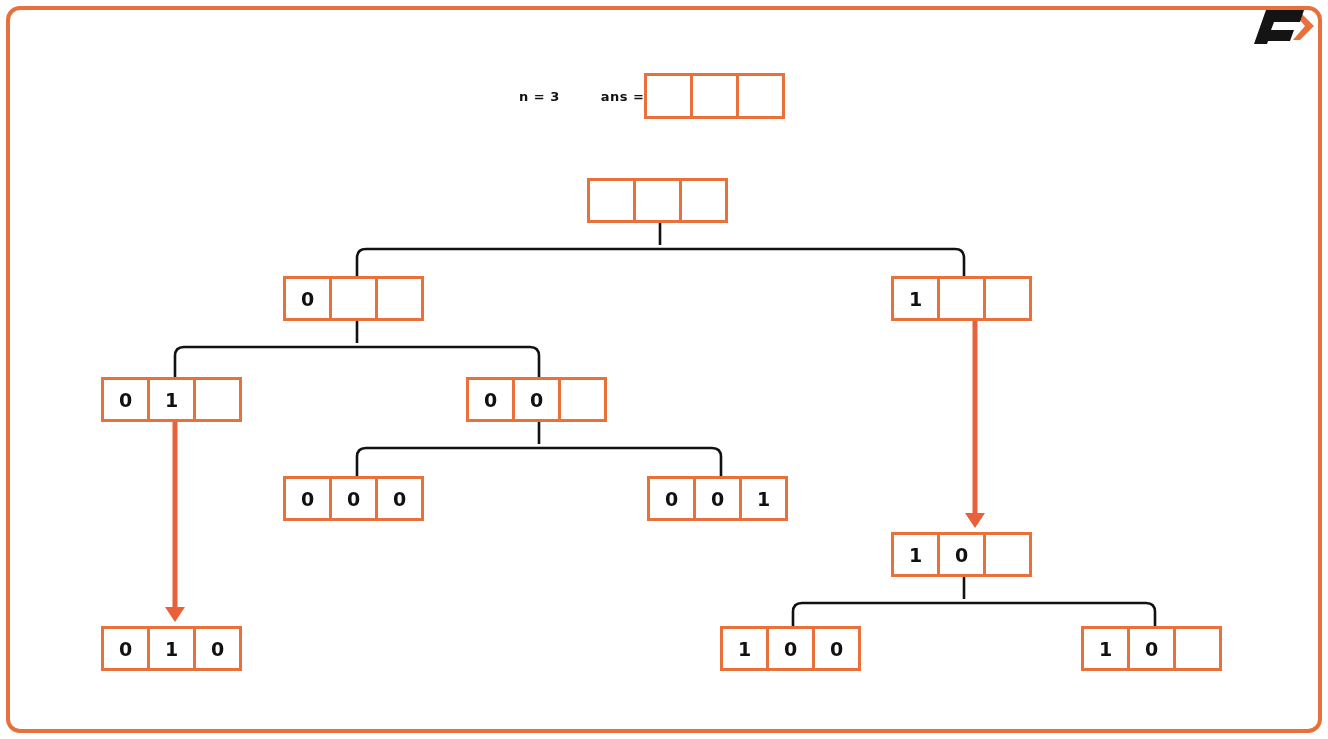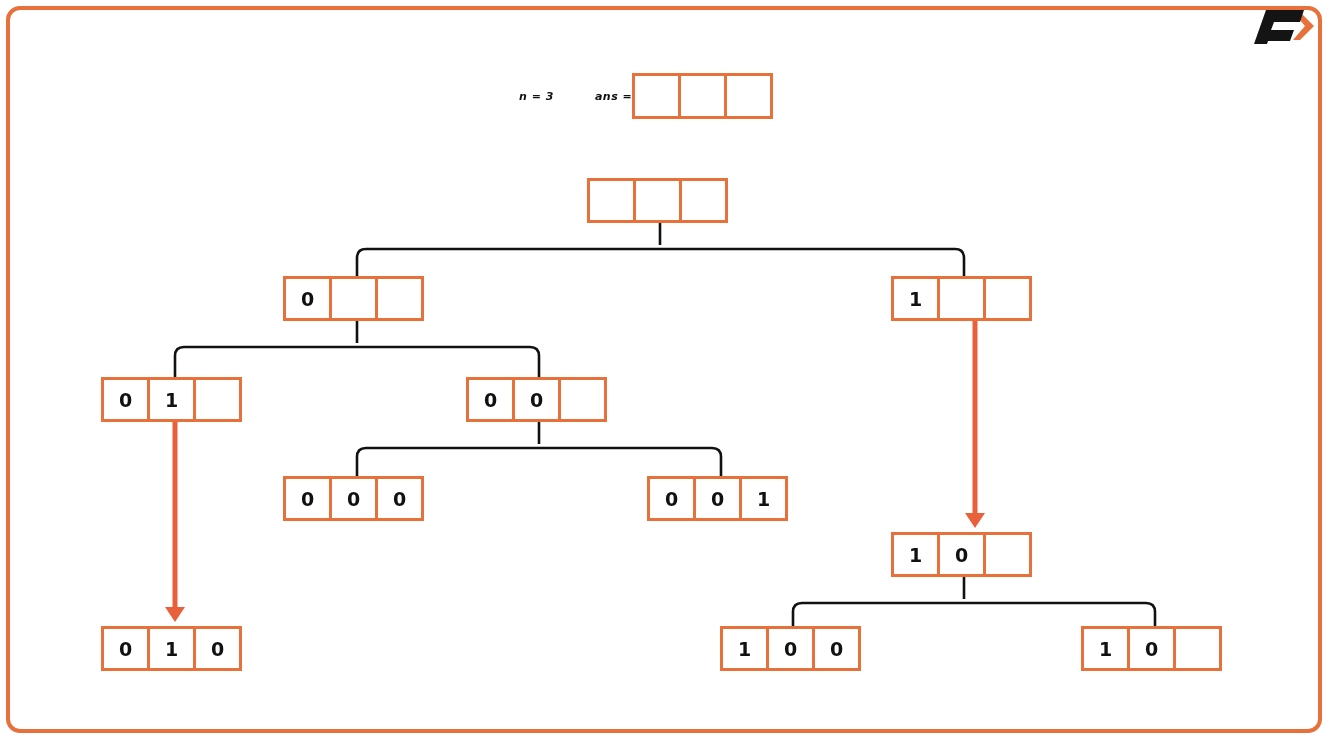--- a/index.html
+++ b/index.html
@@ -42,26 +42,25 @@
     width: 1328px;
     height: 739px;
   }
   .hdr {
     position: absolute;
     display: flex;
     align-items: center;
     gap: 0px;
   }
   .hdr-label {
-    font-size: 11px;
+    font-size: 13px;
     font-weight: bold;
     color: #111111;
     letter-spacing: 0.5px;
     white-space: nowrap;
-    font-style: italic;
   }
   .node {
     position: absolute;
     display: flex;
     box-sizing: border-box;
   }
   .cell {
     width: 49px;
     height: 45px;
     border: 3px solid #e8703a;

